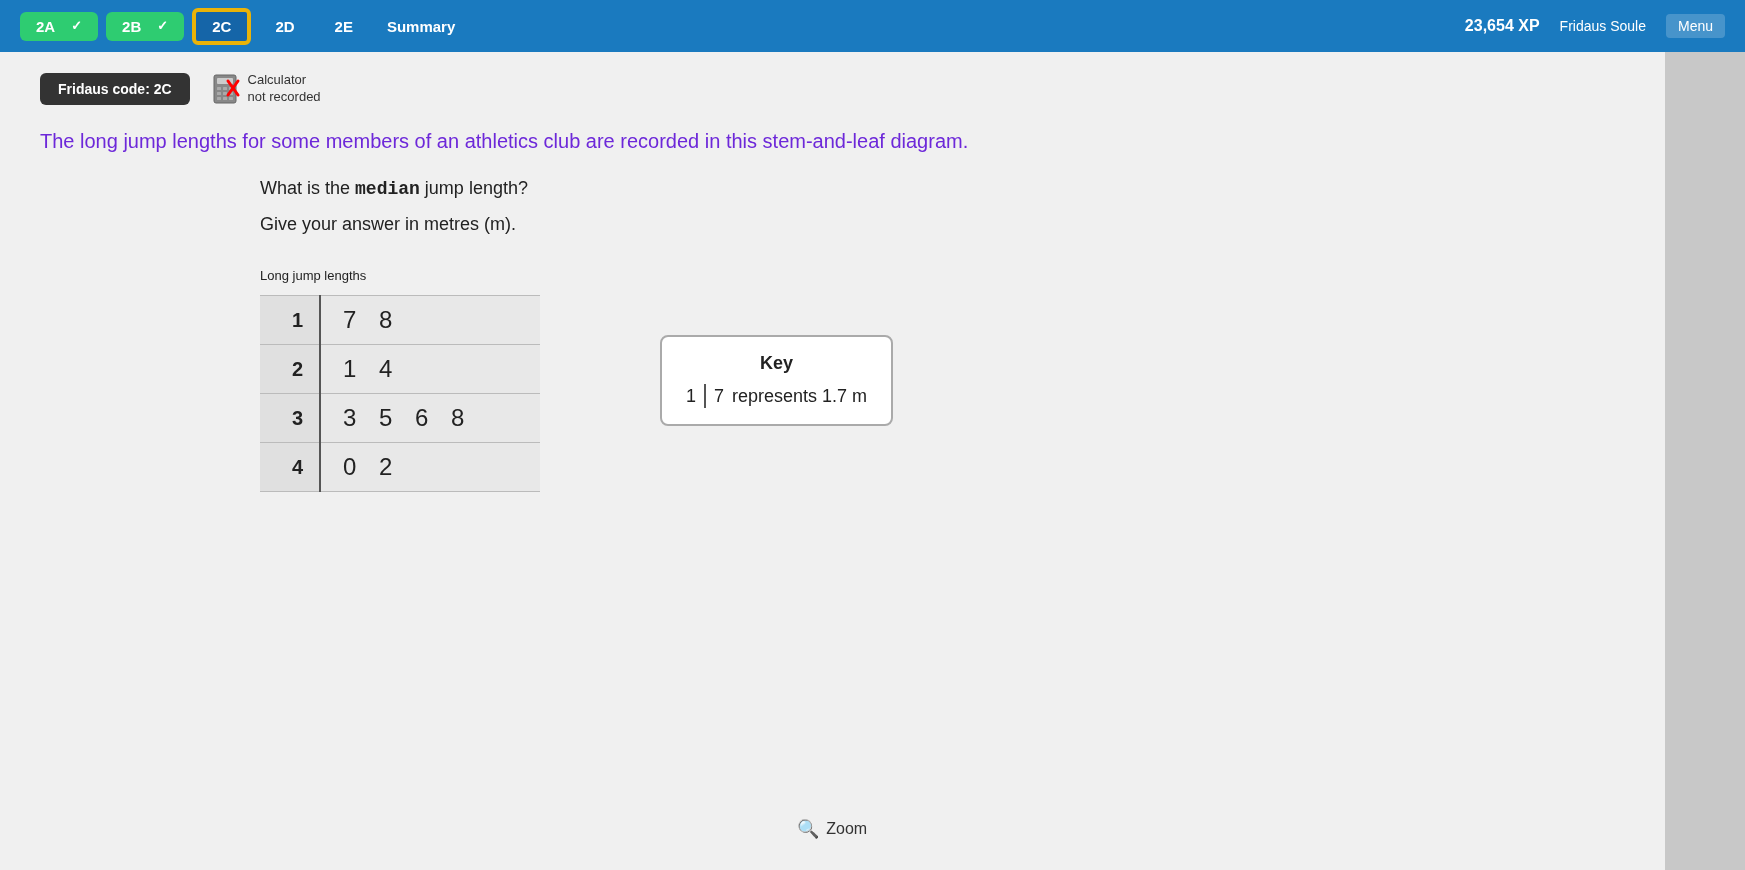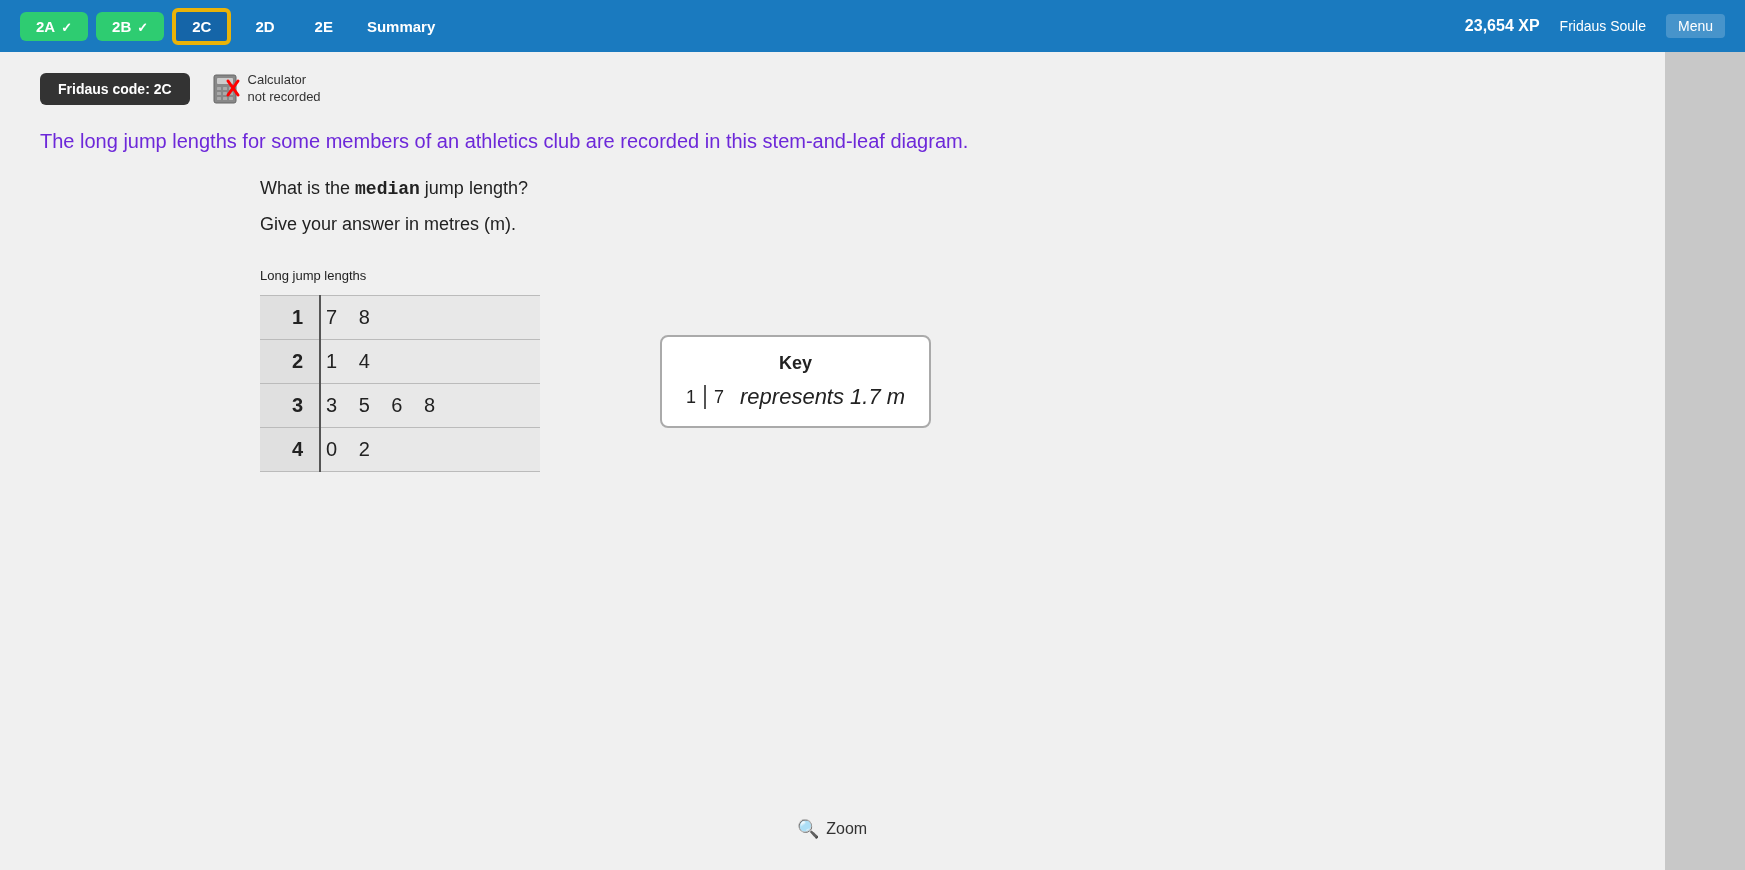--- a/index.html
+++ b/index.html
@@ -24,22 +24,22 @@
     }
 
     .nav-tab {
       padding: 6px 16px;
       border-radius: 6px;
       font-size: 15px;
       font-weight: bold;
       cursor: pointer;
       color: white;
       display: flex;
-      align-items: flex-end;
-      gap: 6px;
+      align-items: flex-start;
+      gap: 16px;
     }
 
     .nav-tab.completed {
       background: #2ecc71;
     }
 
     .nav-tab.active {
       background: #1565a8;
       border: 4px solid #eab308;
     }
@@ -196,22 +196,22 @@
       font-size: 20px;
       font-weight: bold;
       text-align: right;
       border-right: 2px solid #555;
       width: 60px;
       color: #222;
     }
 
     .leaf-cell {
       background: #e8e8e8;
-      padding: 10px 5px;
-      font-size: 20px;
+      padding: 10px 22px;
+      font-size: 24px;
       letter-spacing: 8px;
       color: #222;
       min-width: 200px;
     }
 
     
     .key-box {
       border: 2px solid #aaa;
       border-radius: 8px;
       padding: 16px 24px;
@@ -246,23 +246,22 @@
       border-left: 2px solid #555;
       height: 24px;
       margin: 0 4px;
     }
 
     .key-leaf {
       font-size: 18px;
     }
 
     .key-text {
-      font-size: 22px;
-      margin-left: 12px;
-      font-style: italic;
+      font-size: 18px;
+      margin-left: 4px;
     }
 
     
     .diagram-key-row {
       display: flex;
       align-items: flex-start;
       gap: 60px;
     }
 
     

